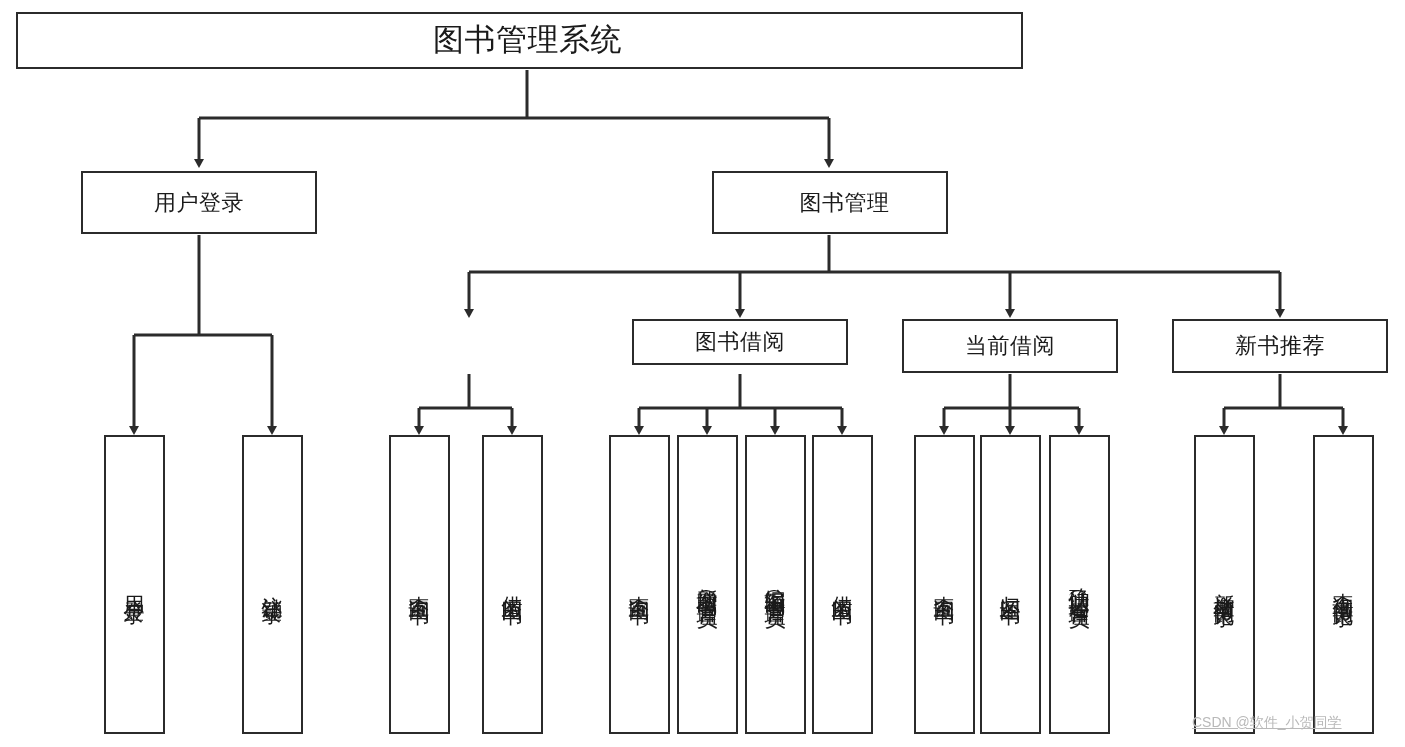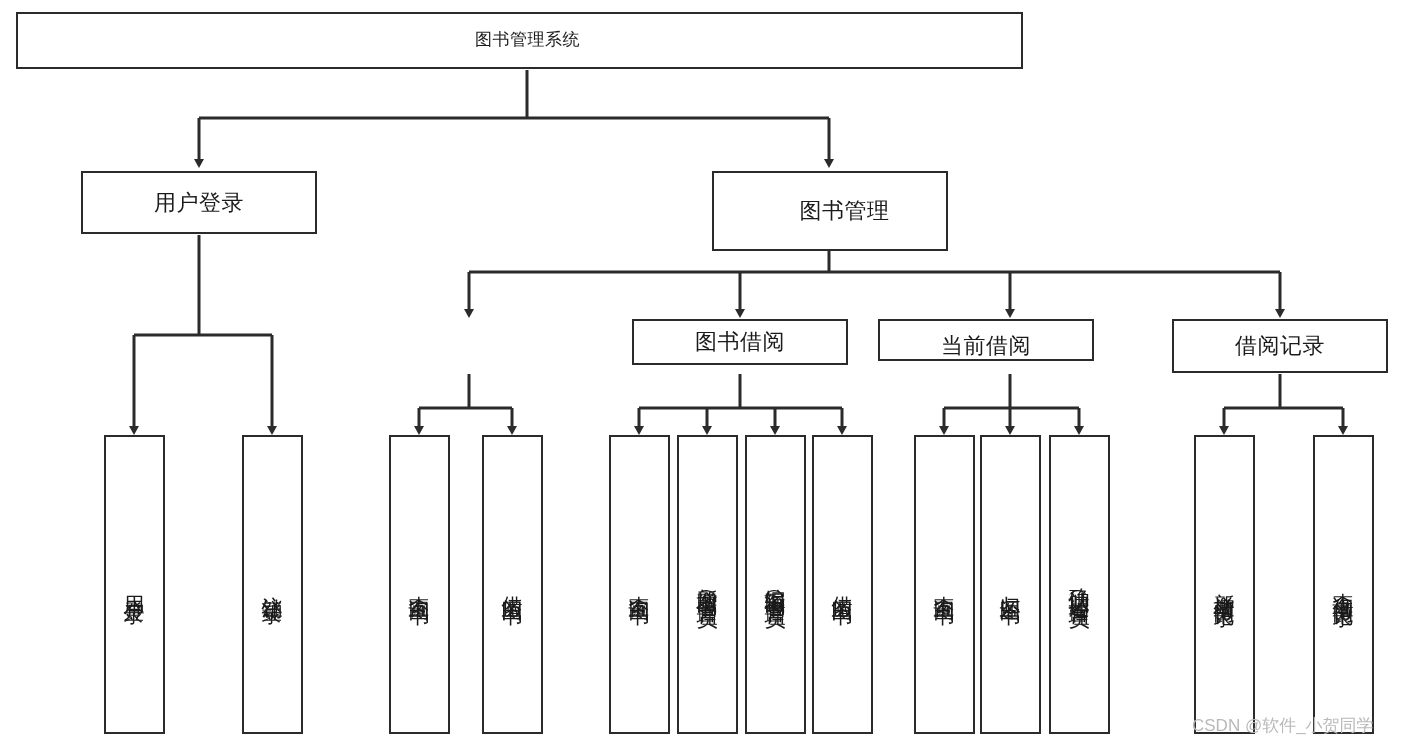--- a/index.html
+++ b/index.html
@@ -52,32 +52,33 @@
   }
   .node.vertical .label {
     writing-mode: vertical-rl;
     text-orientation: upright;
     font-size: 21px;
     letter-spacing: 3px;
     line-height: 1;
     white-space: nowrap;
   }
   #root-node .label {
-    font-size: 17px;
+    font-size: 31px;
     margin-left: 16px;
   }
   #watermark {
     position: absolute;
     left: 1192px;
     top: 714px;
-    font-size: 17px;
+    font-size: 14px;
     color: #b9b9b9;
     white-space: nowrap;
     z-index: 5;
     font-family: "Liberation Sans", "DejaVu Sans", sans-serif;
+    text-decoration: underline;
   }
 </style>
 </head>
 <body>
 
 <div id="diagram-root">
 
   <svg id="edge-layer" viewBox="0 0 1405 747" width="1405" height="747" xmlns="http://www.w3.org/2000/svg">
     <defs>
       <marker id="arrowhead" markerWidth="9" markerHeight="10" refX="1" refY="5" orient="auto" markerUnits="userSpaceOnUse">
@@ -130,32 +131,32 @@
     </g>
   </svg>
 
   <div class="node horizontal" id="root-node" style="left:16px; top:12px; width:1007px; height:57px;">
     <span class="label">图书管理系统</span>
   </div>
 
   <div class="node horizontal" style="left:81px; top:171px; width:236px; height:63px;">
     <span class="label">用户登录</span>
   </div>
-  <div class="node horizontal" style="left:712px; top:171px; width:236px; height:80px;padding-left:29px;">
+  <div class="node horizontal" style="left:712px; top:171px; width:236px; height:63px;padding-left:29px;">
     <span class="label">图书管理</span>
   </div>
 
   <div class="node horizontal" style="left:632px; top:319px; width:216px; height:46px;">
     <span class="label">图书借阅</span>
   </div>
-  <div class="node horizontal" style="left:878px; top:319px; width:216px; height:42px;align-items:flex-end;">
+  <div class="node horizontal" style="left:902px; top:319px; width:216px; height:54px;">
     <span class="label">当前借阅</span>
   </div>
   <div class="node horizontal" style="left:1172px; top:319px; width:216px; height:54px;">
-    <span class="label">借阅记录</span>
+    <span class="label">新书推荐</span>
   </div>
 
   <div class="node vertical" style="left:104px; top:435px; width:61px; height:299px;">
     <span class="label">用户登录</span>
   </div>
   <div class="node vertical" style="left:242px; top:435px; width:61px; height:299px;">
     <span class="label">注销登录</span>
   </div>
 
   <div class="node vertical" style="left:389px; top:435px; width:61px; height:299px;">

